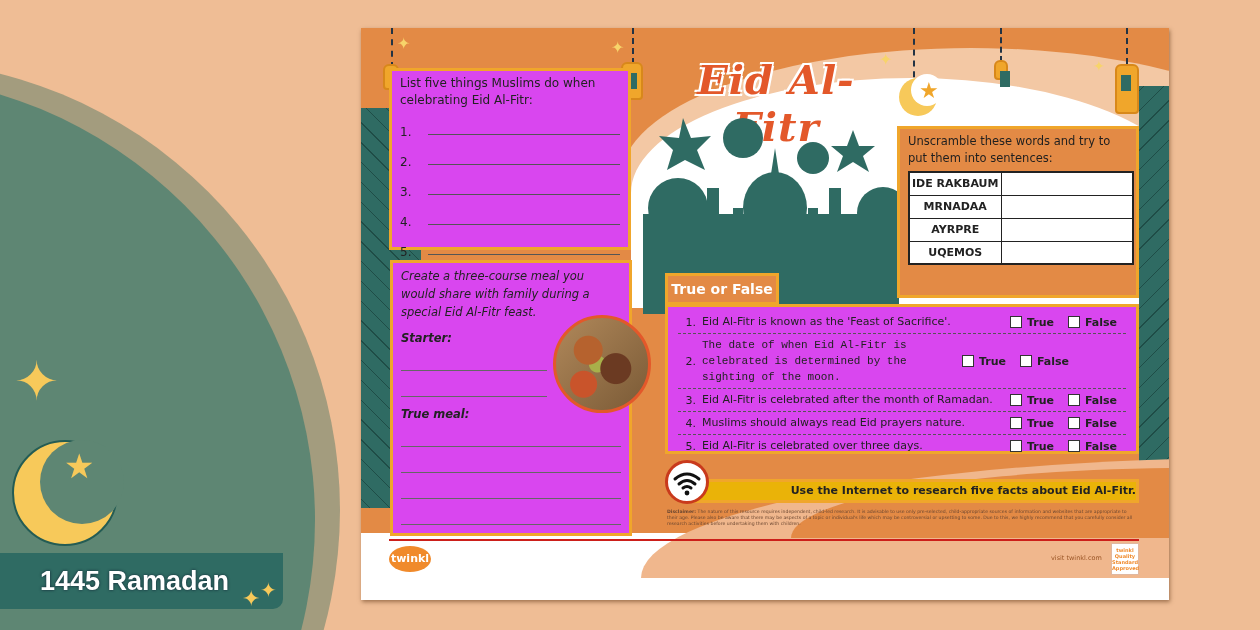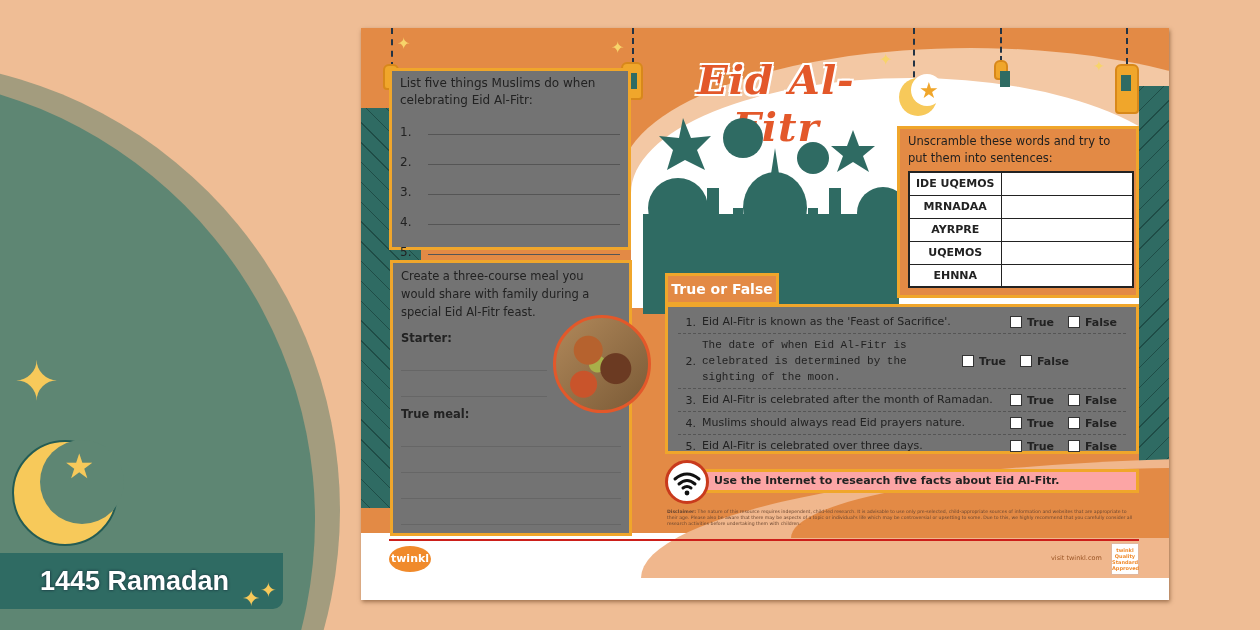--- a/index.html
+++ b/index.html
@@ -87,29 +87,29 @@
     position: absolute; left: 282px; top: 186px; width: 256px; height: 100px;
     background: #2f6b63;
   }
   .mubarak {
     position: absolute; left: 282px; top: 196px; width: 256px; text-align: center;
     color: #fff; font-size: 21px; font-family: "DejaVu Sans", sans-serif;
   }
 
   
   .box {
-    position: absolute; background: #737373; border: 3px solid #f0a62b;
+    position: absolute; background: #d946ef; border: 3px solid #f0a62b;
   }
   .box-list { left: 28px; top: 40px; width: 242px; height: 182px; padding: 4px 8px; }
   .box-list .prompt { font-size: 12px; line-height: 17px; color: #222; }
   .list-row { display: flex; align-items: flex-end; height: 30px; font-size: 12px; color: #222; }
   .list-row .num { width: 25px; }
   .list-row .line { flex: 1; border-bottom: 1px solid #555; height: 1px; margin-bottom: 4px; margin-left: 3px; }
 
-  .box-meal { left: 29px; top: 232px; width: 242px; height: 276px; padding: 4px 8px; }
+  .box-meal { left: 29px; top: 232px; width: 242px; height: 276px; padding: 4px 8px; font-style: italic; }
   .box-meal .prompt { font-size: 11.5px; line-height: 18px; color: #222; }
   .meal-label { font-size: 11.5px; font-weight: bold; color: #222; margin-top: 10px; }
   .meal-line { border-bottom: 1px solid #666; height: 26px; }
   .meal-line.short { width: 146px; }
   .food-img {
     position: absolute; left: 160px; top: 52px; width: 98px; height: 98px; border-radius: 50%;
     border: 3px solid #e3582a;
     background: radial-gradient(circle at 35% 35%, #b6622e 0 14px, transparent 15px),
                 radial-gradient(circle at 65% 55%, #6b3a22 0 15px, transparent 16px),
                 radial-gradient(circle at 30% 72%, #c9542b 0 13px, transparent 14px),
@@ -140,22 +140,22 @@
   .tf-row .n { width: 18px; text-align: right; margin-right: 6px; }
   .tf-row .stmt { flex: 1; line-height: 16px; padding: 3px 0; }
   .tf-opt { display: flex; align-items: center; width: 58px; font-weight: bold; font-size: 11px; }
   .cb { width: 12px; height: 12px; border: 1px solid #333; margin-right: 5px; background: #fff; }
 
   .wifi-circle {
     position: absolute; left: 304px; top: 432px; width: 44px; height: 44px; border-radius: 50%;
     background: #fff; border: 3px solid #c93a1c; z-index: 2;
   }
   .internet-bar {
-    position: absolute; left: 330px; top: 441px; width: 448px; height: 24px; background: #fca5a5;
-    border: 3px solid #f0a62b; font-weight: bold; font-size: 11px; text-align: left; line-height: 18px;
+    position: absolute; left: 330px; top: 451px; width: 448px; height: 24px; background: #eab308;
+    border: 3px solid #f0a62b; font-weight: bold; font-size: 11px; text-align: right; line-height: 18px;
     color: #222; padding-left: 20px;
   }
   .disclaimer {
     position: absolute; left: 306px; top: 481px; width: 470px; font-size: 4.6px; line-height: 6px; color: #6a4630;
   }
   .disclaimer b { font-weight: bold; }
   .footer-line { position: absolute; left: 28px; top: 511px; width: 750px; height: 2px; background: #cc1f1a; }
   .twinkl-logo {
     position: absolute; left: 28px; top: 518px; width: 42px; height: 26px; border-radius: 50%;
     background: #f08a2b; color: #fff; font-weight: bold; font-size: 11px; text-align: center; line-height: 26px;
@@ -272,39 +272,35 @@
     <div class="meal-line"></div>
     <div class="meal-line"></div>
     <div class="food-img"></div>
   </div>
 
   <div class="box box-unscramble">
     <div class="prompt">Unscramble these words and try to put them into sentences:</div>
     <table class="scram-table">
       <tbody>
           <tr>
-            <td class="word">IDE UQEMOS</td>
+            <td class="word">IDE RAKBAUM</td>
             <td></td>
           </tr>
       <tr>
             <td class="word">MRNADAA</td>
             <td></td>
           </tr>
       <tr>
             <td class="word">AYRPRE</td>
             <td></td>
           </tr>
       <tr>
             <td class="word">UQEMOS</td>
             <td></td>
           </tr>
-      <tr>
-            <td class="word">EHNNA</td>
-            <td></td>
-          </tr>
     </tbody>
       </table>
   </div>
 
   <div class="tf-tab">True or False</div>
   <div class="box box-tf">
     <div class="tf-row">
       <span class="n">1.</span>
       <span class="stmt">Eid Al-Fitr is known as the 'Feast of Sacrifice'.</span>
       <span class="tf-opt">

